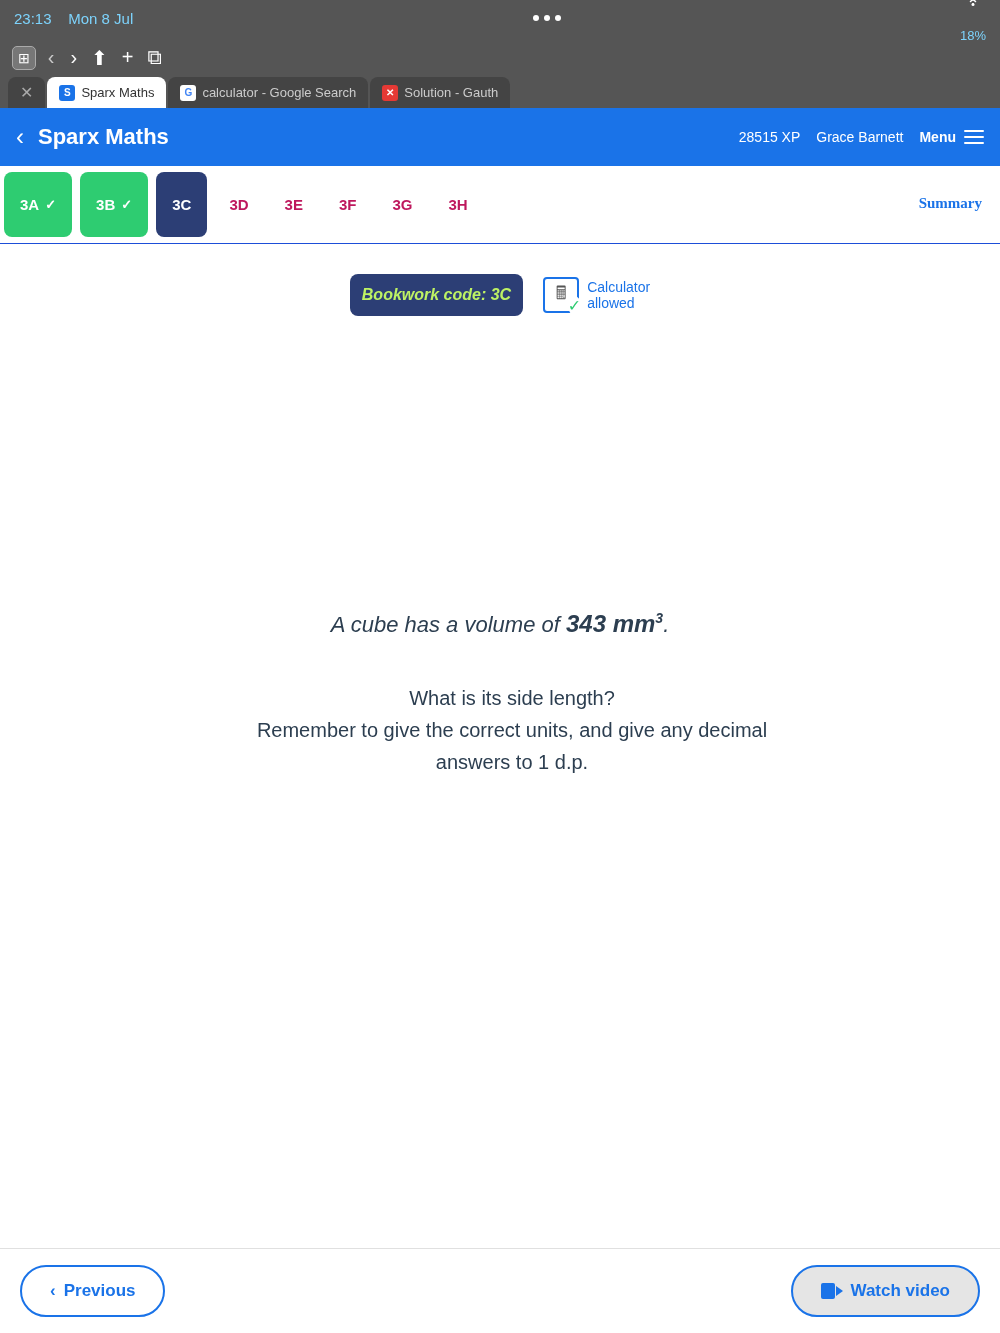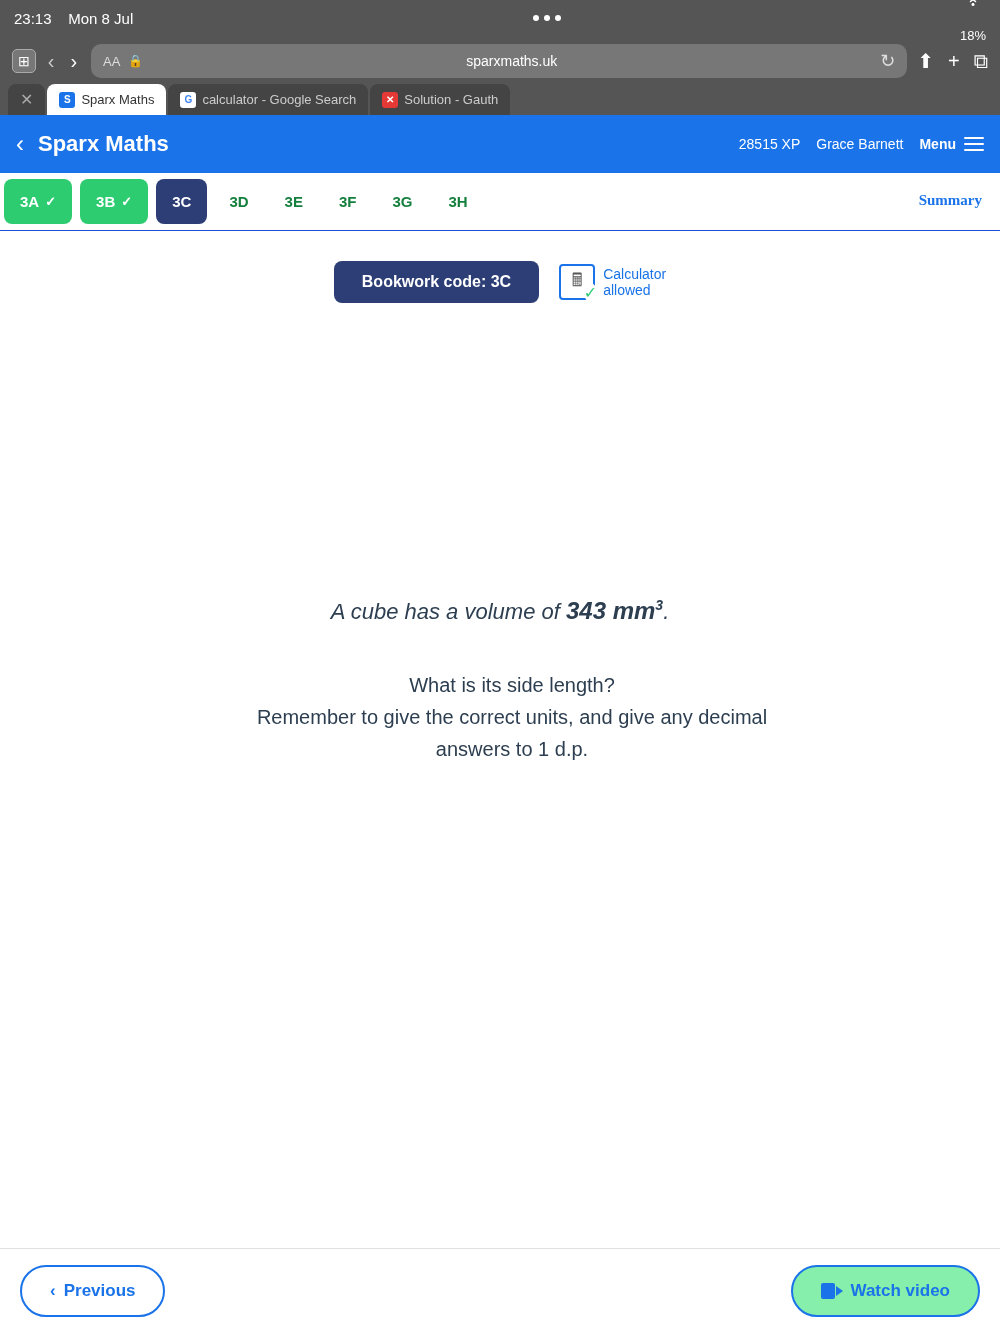--- a/index.html
+++ b/index.html
@@ -9,21 +9,21 @@
       background: #fff;
       width: 1000px;
       min-height: 1333px;
       position: relative;
       overflow-x: hidden;
     }
 
     
     .status-bar {
       background: #555;
-      color: #ffffff;
+      color: #7dd3fc;
       display: flex;
       align-items: center;
       justify-content: space-between;
       padding: 6px 14px;
       font-size: 15px;
       height: 36px;
     }
     .status-left { font-weight: 500; }
     .status-center { display: flex; gap: 5px; }
     .status-center span { width: 6px; height: 6px; background: #fff; border-radius: 50%; display: inline-block; }
@@ -196,23 +196,23 @@
     }
     .topic-tab.active {
       background: #2c3e75;
       color: #fff;
       border-radius: 8px;
       margin: 6px 4px;
       border-bottom: none;
       padding: 8px 16px;
     }
     .topic-tab.inactive {
-      color: #15803d;
+      color: #be185d;
       border-bottom: none;
-      padding: 20px 18px;
+      padding: 30px 18px;
     }
     .topic-tab.summary {
       color: #1a73e8;
       padding: 14px 18px;
       margin-left: auto;
       font-family: Liberation Serif, serif;
     }
     .checkmark { font-size: 13px; }
 
     
@@ -227,25 +227,26 @@
     .bookwork-bar {
       display: flex;
       align-items: center;
       gap: 20px;
       margin-bottom: 16px;
       justify-content: center;
       padding: 10px 0;
     }
     .bookwork-code {
       background: #2c3e75;
-      color: #ffffff;
-      padding: 12px 28px;
+      color: #bef264;
+      padding: 12px 12px;
       border-radius: 8px;
       font-size: 16px;
       font-weight: 600;
+      font-style: italic;
     }
     .calculator-info {
       display: flex;
       align-items: center;
       gap: 8px;
       color: #1a73e8;
       font-size: 14px;
     }
     .calc-icon {
       width: 36px;
@@ -331,21 +332,21 @@
       font-size: 17px;
       font-weight: 600;
       cursor: pointer;
     }
     .nav-watch-btn {
       display: flex;
       align-items: center;
       gap: 8px;
       border: 2px solid #1a73e8;
       color: #1a73e8;
-      background: #86efac;
+      background: #e5e5e5;
       border-radius: 30px;
       padding: 14px 28px;
       font-size: 17px;
       font-weight: 600;
       cursor: pointer;
     }
     .nav-answer-btn {
       background: #1a73e8;
       color: #fff;
       border: none;
@@ -388,26 +389,20 @@
     <span>18%</span>
   </span>
 </div>
 
 <div class="browser-chrome">
   <div class="browser-nav">
     <span class="sidebar-toggle">⊞</span>
     <span class="nav-btn">‹</span>
     <span class="nav-btn active">›</span>
   </div>
-  <div class="address-bar">
-    <span class="address-aa">AA</span>
-    <span class="lock-icon">🔒</span>
-    <span class="address-url">sparxmaths.uk</span>
-    <span class="refresh-btn">↻</span>
-  </div>
   <div class="browser-actions">
     <span class="browser-action-btn">⬆</span>
     <span class="browser-action-btn">+</span>
     <span class="browser-action-btn">⧉</span>
   </div>
 </div>
 
 <div class="tabs-bar">
   <div class="browser-tab inactive">
     <span style="color:#aaa; font-size:16px;">✕</span>

